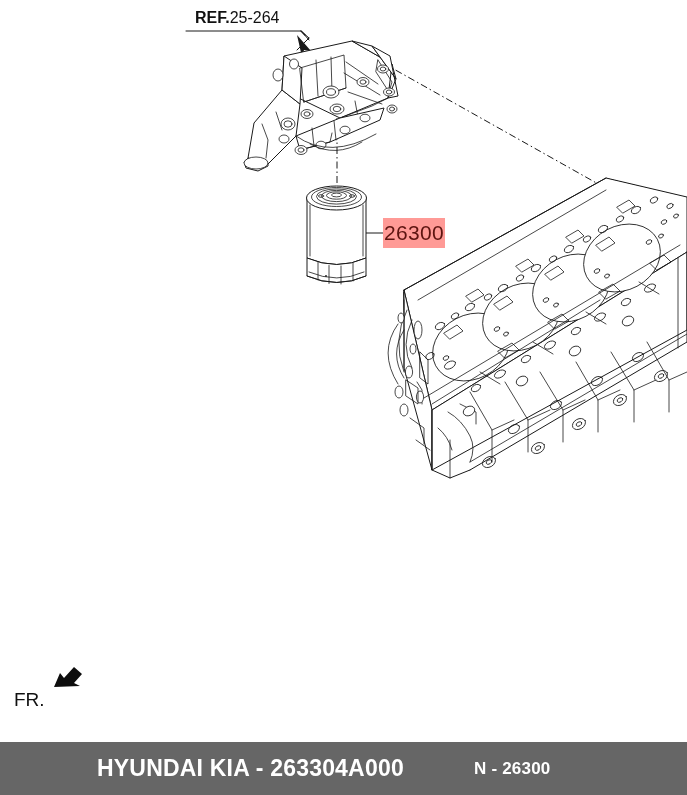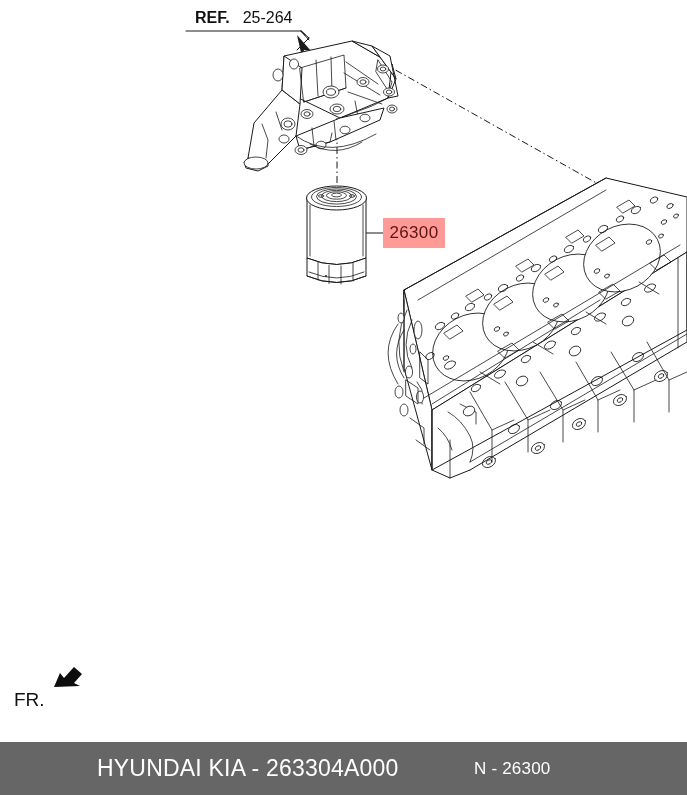--- a/index.html
+++ b/index.html
@@ -34,32 +34,31 @@
     font-size: 16px;
     color: #111111;
     letter-spacing: 0px;
     white-space: nowrap;
   }
   #ref-label .ref-prefix {
     font-weight: bold;
   }
   #ref-label .ref-number {
     font-weight: normal;
-    margin-left: 13px;
   }
   
   #callout-26300 {
     position: absolute;
     left: 383px;
     top: 218px;
     width: 62px;
     height: 30px;
     background: #ff9a96;
     color: #5d1410;
-    font-size: 17px;
+    font-size: 21px;
     display: flex;
     align-items: center;
     justify-content: center;
     box-sizing: border-box;
     letter-spacing: 0.3px;
   }
   
   #fr-marker {
     position: absolute;
     left: 14px;
@@ -86,20 +85,21 @@
   
   #footer-bar {
     position: absolute;
     left: 0;
     top: 742px;
     width: 687px;
     height: 53px;
     background: #666666;
     display: flex;
     align-items: center;
+    font-weight: bold;
   }
   #footer-bar .footer-brand {
     position: absolute;
     left: 97px;
     color: #ffffff;
     font-size: 23px;
     letter-spacing: 0.2px;
     white-space: nowrap;
   }
   #footer-bar .footer-partno {

